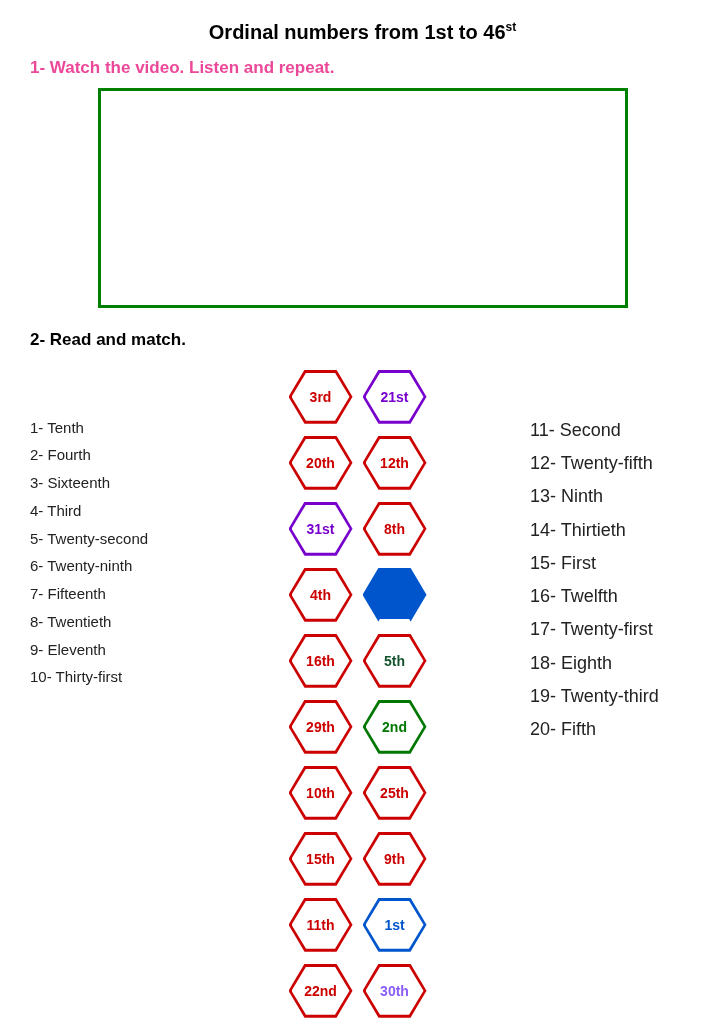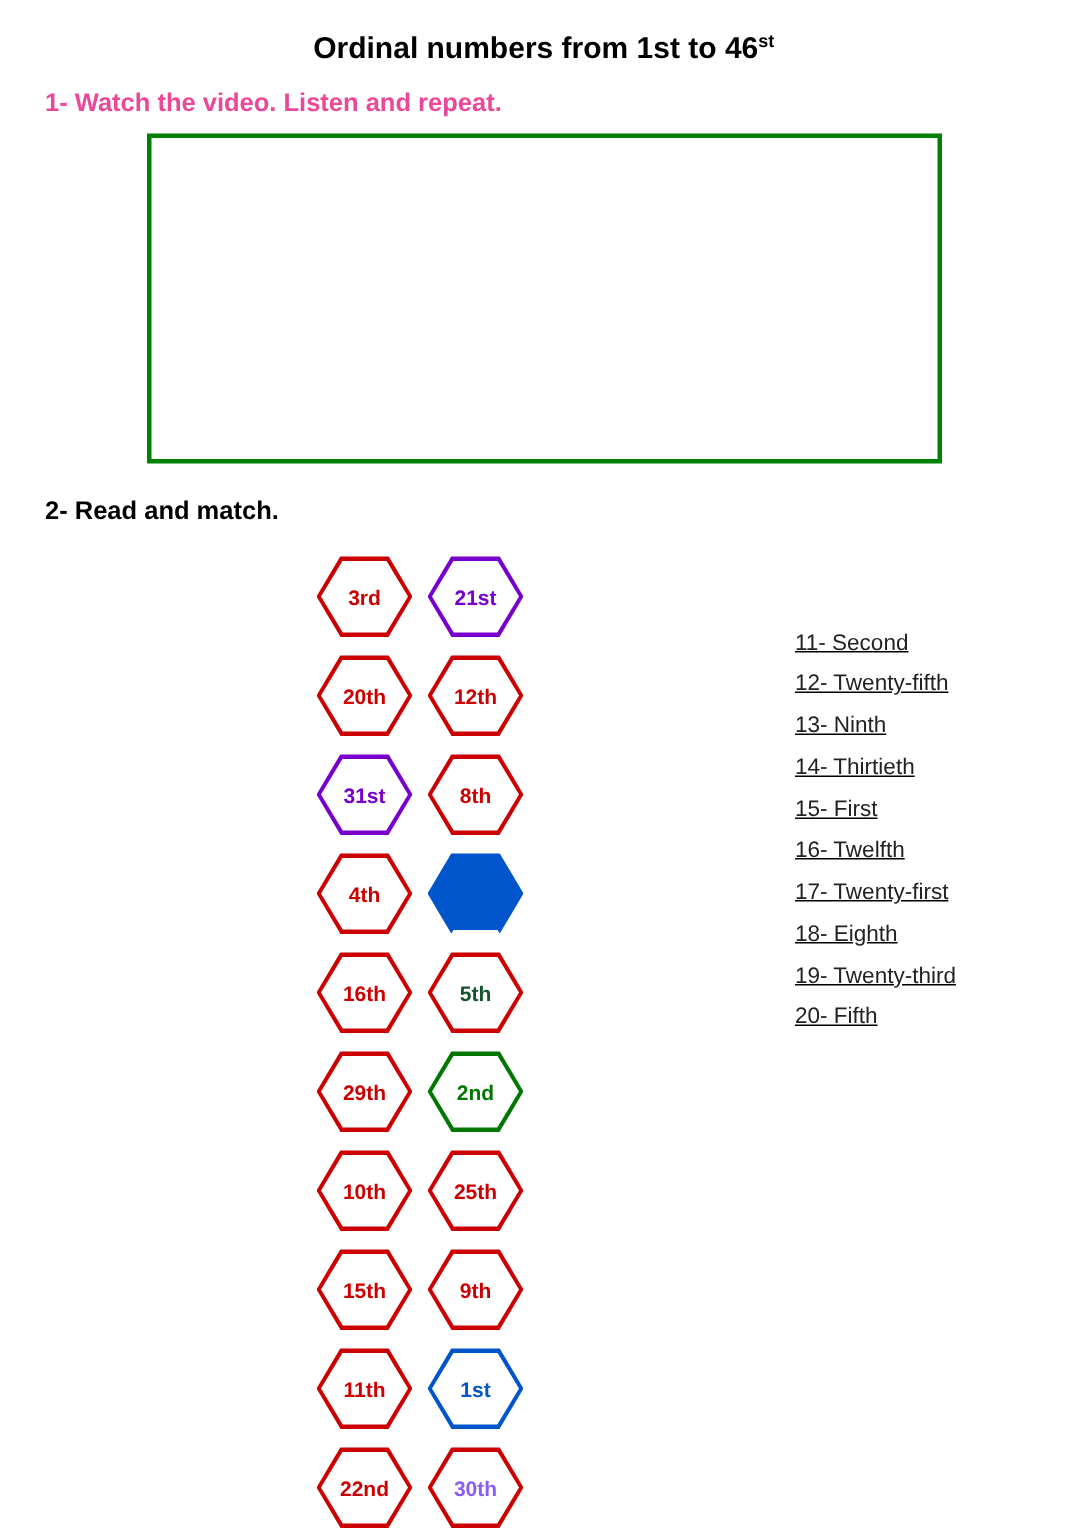--- a/index.html
+++ b/index.html
@@ -60,24 +60,23 @@
     }
     .hex-col {
       display: flex;
       flex-direction: column;
       align-items: center;
       gap: 4px;
     }
     .right-col {
       width: 165px;
       padding-top: 48px;
-      font-size: 15px;
+      font-size: 18px;
       color: black;
       line-height: 1.85;
-      text-decoration: underline;
     }
     .right-col div { color: #222; }
     
     .hex-wrapper {
       position: relative;
       width: 64px;
       height: 54px;
       margin: 4px 0;
     }
     .hex-bg {
@@ -108,20 +107,32 @@
   <span>Ordinal numbers from 1st to 46</span><sup>st</sup>
 </div>
 
 <div class="section-label">1- Watch the video. Listen and repeat.</div>
 
 <div class="video-box"></div>
 
 <div class="section2-label">2- Read and match.</div>
 
 <div class="match-area">
+  <div class="left-col" id="left-col">
+      <div>1- Tenth</div>
+      <div>2- Fourth</div>
+      <div>3- Sixteenth</div>
+      <div>4- Third</div>
+      <div>5- Twenty-second</div>
+      <div>6- Twenty-ninth</div>
+      <div>7- Fifteenth</div>
+      <div>8- Twentieth</div>
+      <div>9- Eleventh</div>
+      <div>10- Thirty-first</div>
+    </div>
   <div class="center-col">
     <div class="hex-col" id="hex-left">
         <div class="hex-wrapper">
           <div class="hex-bg" style="background: rgb(204, 0, 0);"></div>
           <div class="hex-inner" style="color: rgb(204, 0, 0); text-align: center;">3rd</div>
         </div>
         <div class="hex-wrapper">
           <div class="hex-bg" style="background: rgb(204, 0, 0);"></div>
           <div class="hex-inner" style="color: rgb(204, 0, 0);">20th</div>
         </div>

